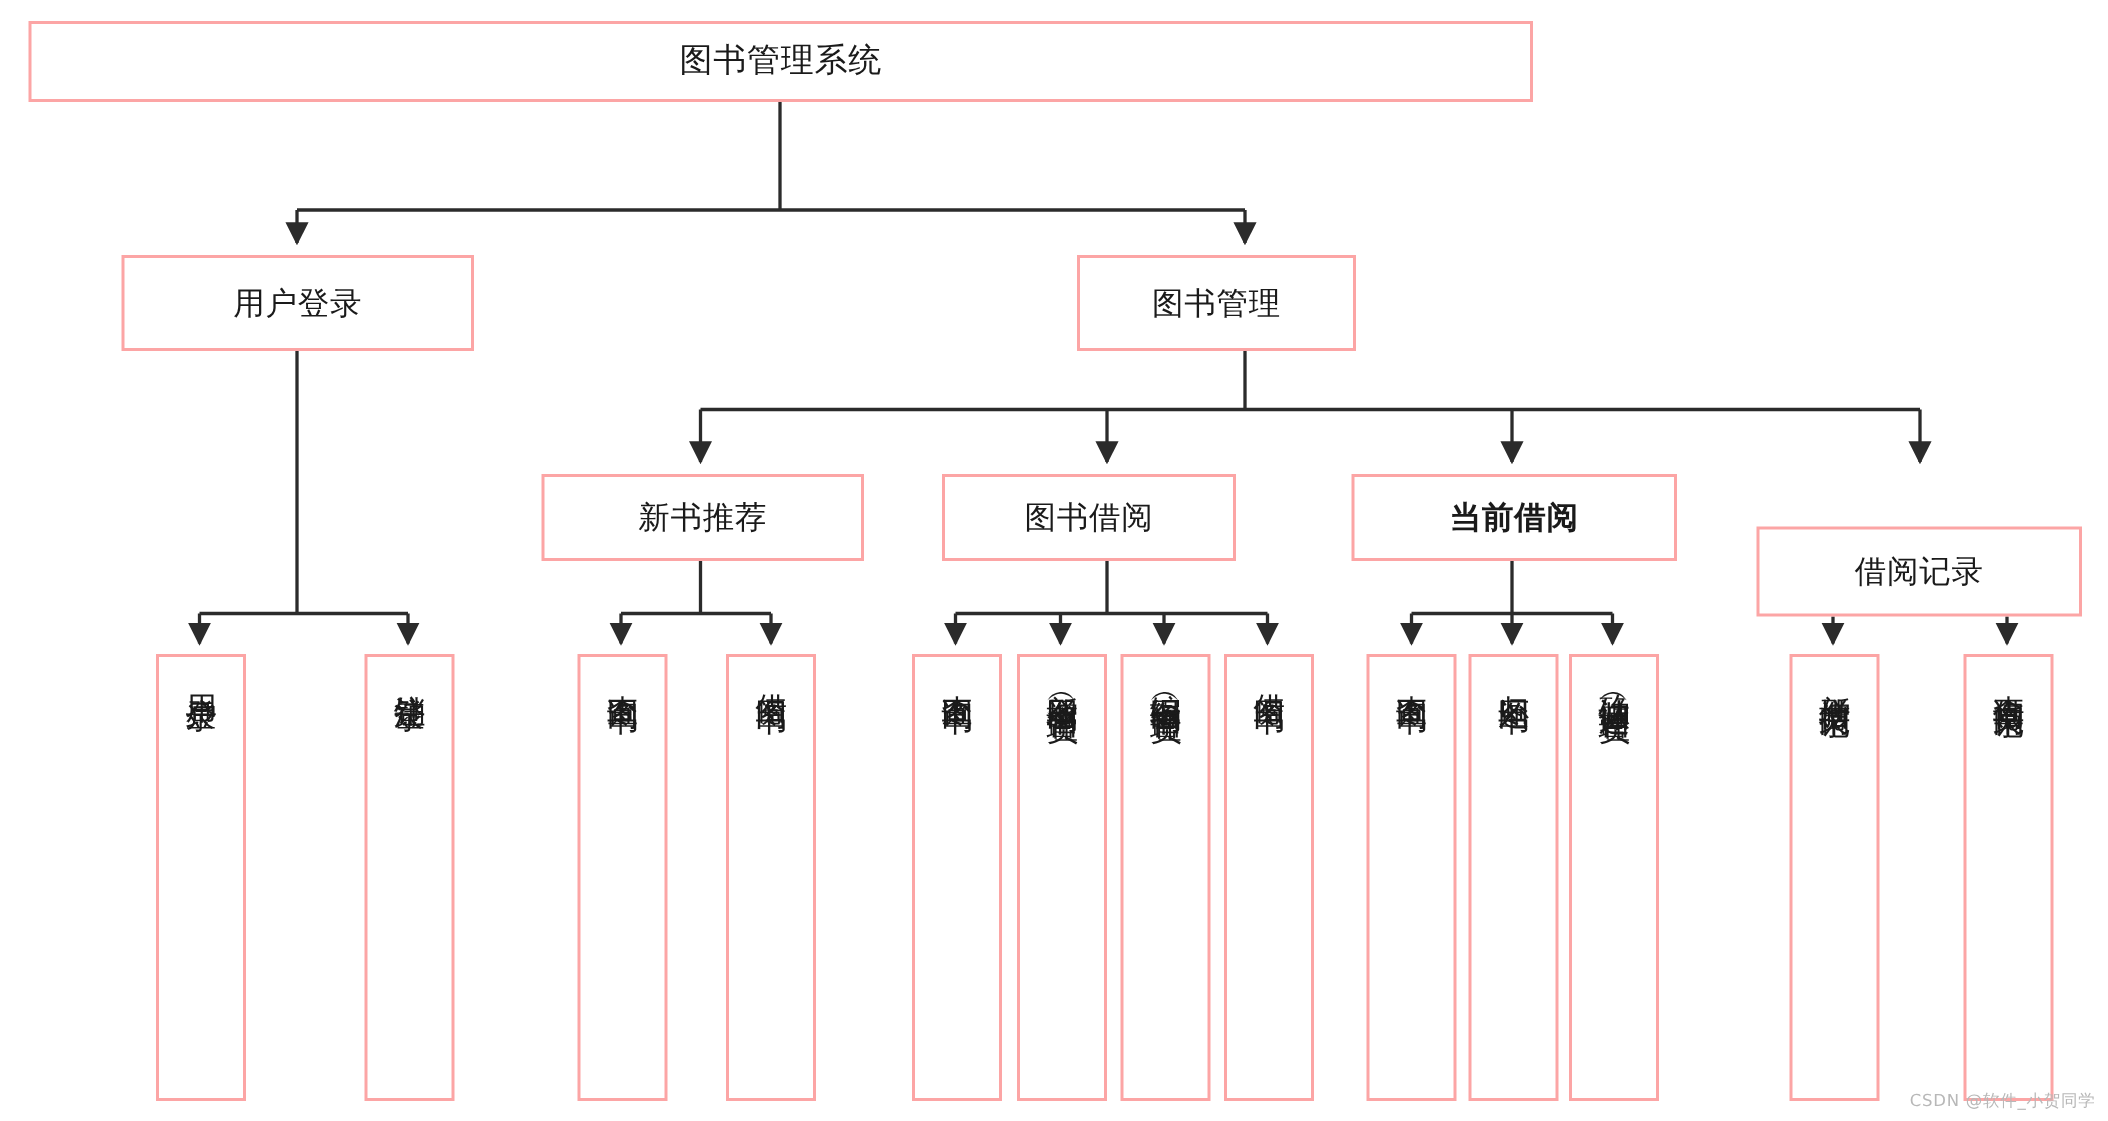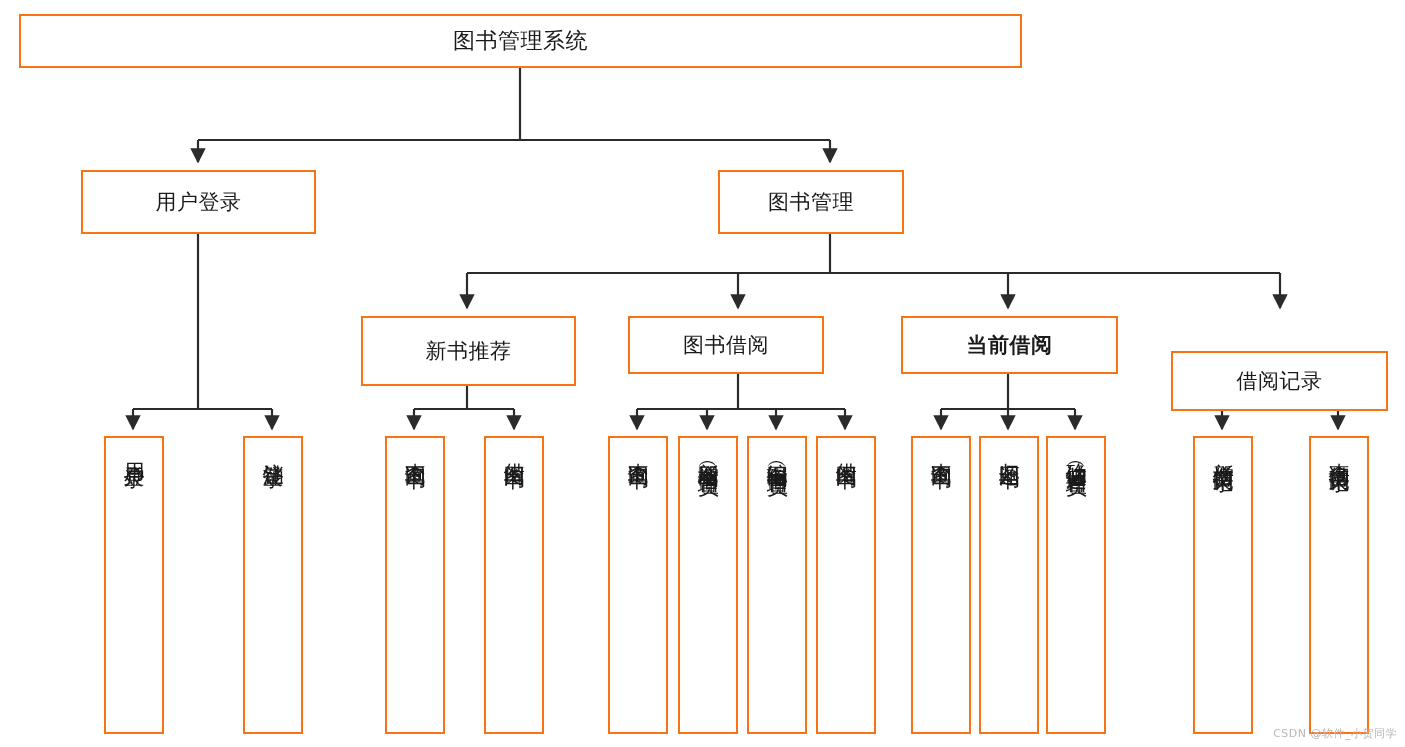--- a/index.html
+++ b/index.html
@@ -22,21 +22,21 @@
     left: 0;
     top: 0;
     width: 1405px;
     height: 747px;
     pointer-events: none;
   }
   .node {
     position: absolute;
     box-sizing: border-box;
     background: #ffffff;
-    border: 2px solid #f97316;
+    border: 2px solid #fca5a5;
     display: flex;
     align-items: center;
     justify-content: center;
     color: #1a1a1a;
     z-index: 2;
   }
   .node .label {
     font-size: 21px;
     line-height: 1.15;
     letter-spacing: 0.5px;
@@ -126,21 +126,21 @@
     <span class="label">图书管理系统</span>
   </div>
 
   <div class="node" style="left:81px; top:170px; width:235px; height:64px;">
     <span class="label">用户登录</span>
   </div>
   <div class="node" style="left:694px; top:170px; width:186px; height:64px;margin-left:24px;">
     <span class="label">图书管理</span>
   </div>
 
-  <div class="node" style="left:361px; top:316px; width:215px; height:70px;">
+  <div class="node" style="left:361px; top:316px; width:215px; height:58px;">
     <span class="label">新书推荐</span>
   </div>
   <div class="node" style="left:628px; top:316px; width:196px; height:58px;">
     <span class="label">图书借阅</span>
   </div>
   <div class="node" style="left:901px; top:316px; width:217px; height:58px;font-weight:bold;">
     <span class="label">当前借阅</span>
   </div>
   <div class="node" style="left:1171px; top:316px; width:217px; height:60px;margin-top:35px;">
     <span class="label">借阅记录</span>

